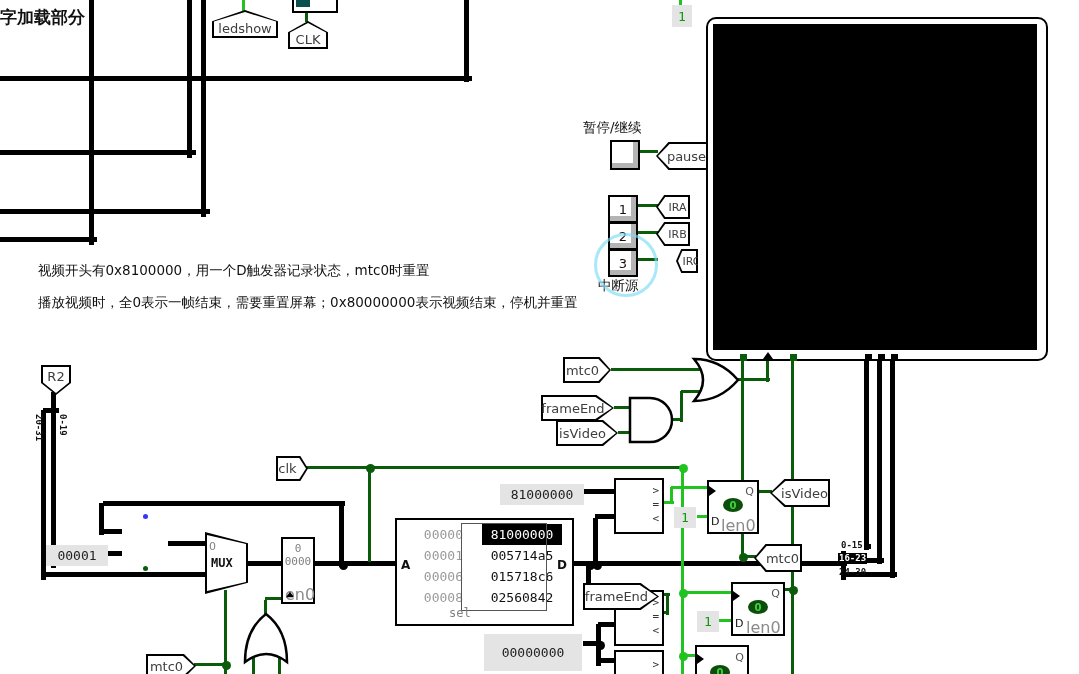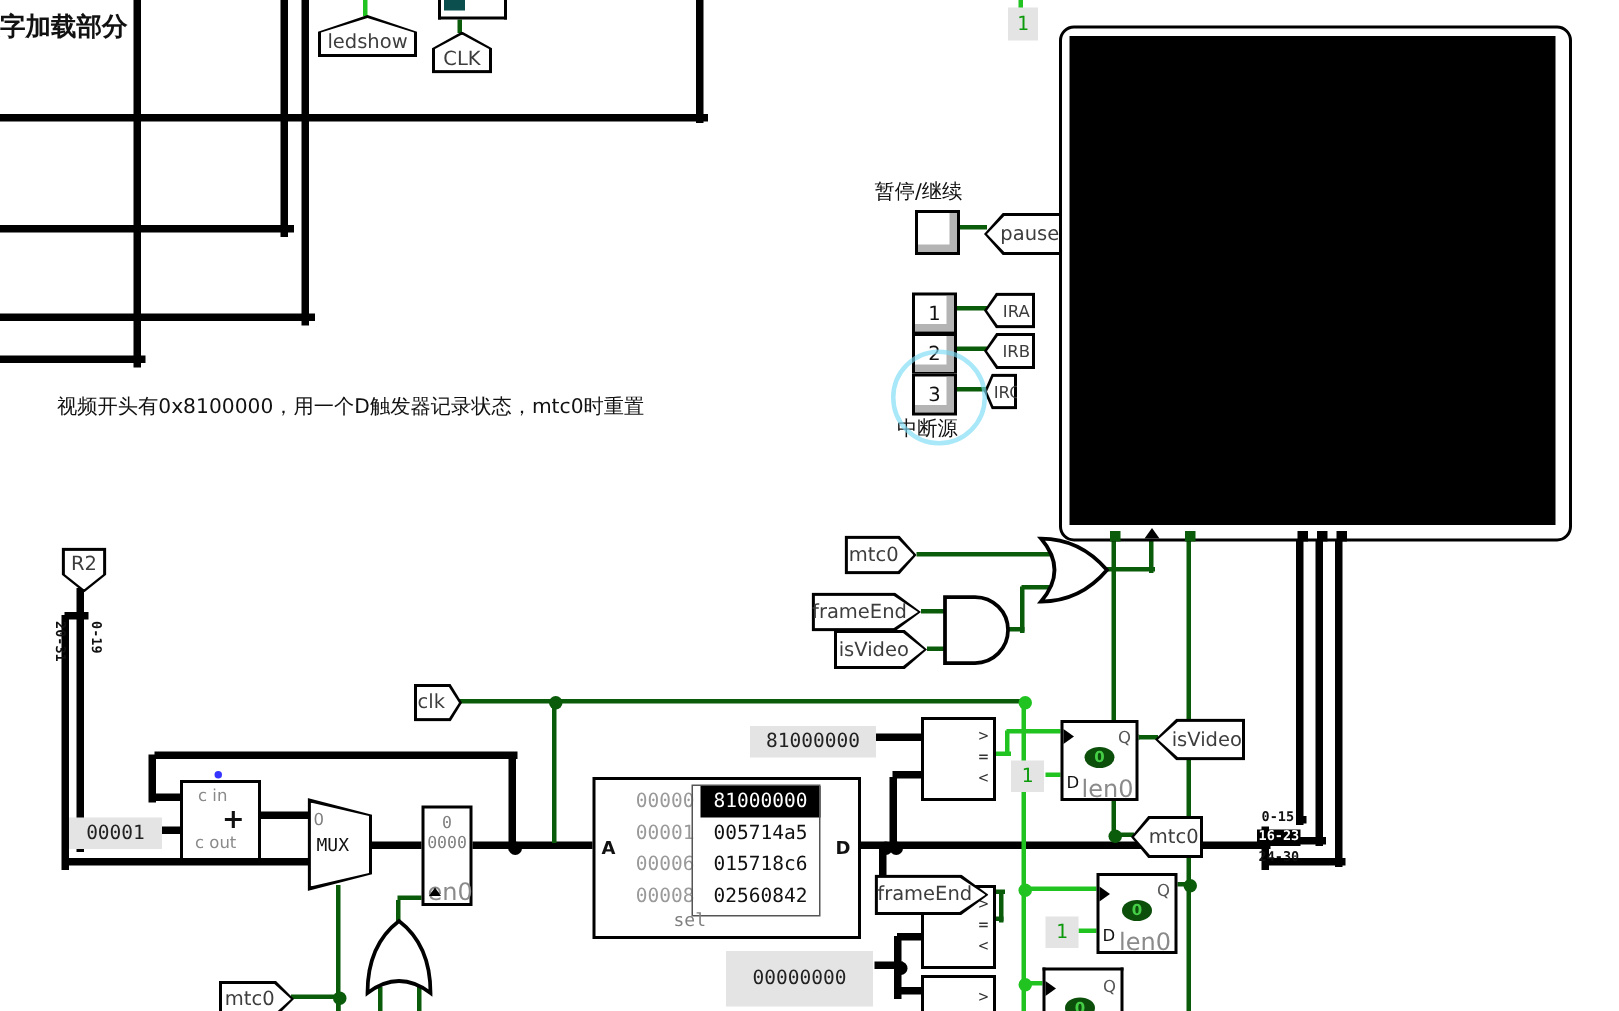--- a/index.html
+++ b/index.html
@@ -27,21 +27,21 @@
   .btn{position:absolute;background:#fff;border:2px solid #000;box-shadow:inset -5px -5px 0 #b4b4b4;
        display:flex;align-items:center;justify-content:center;font-size:13px;cursor:pointer}
   .const{position:absolute;background:#e4e4e4;display:flex;align-items:center;justify-content:center;
          font-family:"DejaVu Sans Mono","Liberation Mono",monospace;font-size:13px;color:#222}
   .green{color:#0d9a0d}
   .gray{color:#808080}
   .mono{font-family:"DejaVu Sans Mono","Liberation Mono",monospace}
   .note{position:absolute;font-size:13.5px;white-space:nowrap}
   .cap{position:absolute;font-size:13.5px;white-space:nowrap}
   .romrow{display:flex;height:21px;line-height:21px;font-size:13px}
-  .romaddr{width:52px;text-align:right;color:#9a9a9a;padding-right:4px}
+  .romaddr{width:52px;text-align:right;color:#9a9a9a;padding-right:19px}
   .romval{width:80px;text-align:center;color:#111}
   .romsel{background:#000;color:#fff}
   .cmark{position:absolute;font-size:11px;color:#333;font-family:"DejaVu Sans Mono",monospace}
   .ffell{position:absolute;width:20px;height:14px;border-radius:50%;background:#0b4f0b;
          color:#46cf46;font-size:10px;font-weight:bold;display:flex;align-items:center;justify-content:center}
   .fflab{position:absolute;font-size:16px;color:#8a8a8a}
   .ffd{position:absolute;font-size:11px;color:#111}
   .ffq{position:absolute;font-size:11px;color:#555}
   .clktri{position:absolute;width:0;height:0;border-top:5px solid transparent;border-bottom:5px solid transparent;border-left:7px solid #000}
   .uptri{position:absolute;width:0;height:0;border-left:5px solid transparent;border-right:5px solid transparent;border-bottom:7px solid #000}
@@ -212,29 +212,30 @@
     <span>3</span>
     </div>
   <div class="tun-o cl pl" style="left:656px;top:195px;width:34px;height:24px">
     <div class="tun-i cl"></div>
       <span class="tun-l" style="font-size:11px">IRA</span>
     </div>
   <div class="tun-o cl pl" style="left:656px;top:222px;width:34px;height:24px">
     <div class="tun-i cl"></div>
       <span class="tun-l" style="font-size:11px">IRB</span>
     </div>
-  <div class="tun-o cl pl" style="left:656px;top:249px;width:22px;height:24px">
+  <div class="tun-o cl pl" style="left:676px;top:249px;width:22px;height:24px">
     <div class="tun-i cl"></div>
       <span class="tun-l" style="font-size:11px">IRC</span>
     </div>
 
   <div class="abs" style="left:594px;top:233px;width:58px;height:58px;border:3px solid rgba(122,220,245,.65);border-radius:50%;z-index:3"></div>
   <div class="cap" style="left:598px;top:277px">中断源</div>
 
   <div class="note" style="left:38px;top:262px">视频开头有0x8100000，用一个D触发器记录状态，mtc0时重置</div>
+  <div class="note" style="left:38px;top:294px">播放视频时，全0表示一帧结束，需要重置屏幕；0x80000000表示视频结束，停机并重置</div>
 
   <div class="tun-o cd pb" style="left:41px;top:365px;width:30px;height:30px">
     <div class="tun-i cd"></div>
       <span class="tun-l">R2</span>
   </div>
   <span class="rot" style="left:44px;top:414px">20-31</span>
   <span class="rot" style="left:68px;top:414px">0-19</span>
 
   <div class="tun-o cr pr" style="left:563px;top:357px;width:48px;height:26px">
     <div class="tun-i cr"></div>
@@ -256,30 +257,25 @@
     </svg>
 
   <div class="tun-o cr pr" style="left:276px;top:456px;width:32px;height:25px">
     <div class="tun-i cr"></div>
       <span class="tun-l">clk</span>
     </div>
 
   <div class="const" style="left:500px;top:484px;width:84px;height:21px">81000000</div>
 
   <div class="const" style="left:46px;top:545px;width:62px;height:21px">00001</div>
-  <div class="box" style="left:120px;top:520px;width:50px;height:50px">
-    <span class="fflab" style="left:10px;top:2px;font-size:11px">c in</span>
-    <span class="abs" style="left:26px;top:14px;font-size:18px;font-weight:bold">+</span>
-    <span class="fflab" style="left:8px;top:33px;font-size:11px">c out</span>
-  </div>
   <div class="abs" style="left:205px;top:532px;width:43px;height:62px">
     <div class="abs" style="left:0;top:0;width:100%;height:100%;background:#000;clip-path:polygon(0 0,100% 18%,100% 82%,0 100%)"></div>
     <div class="abs" style="left:2px;top:3px;width:39px;height:56px;background:#fff;clip-path:polygon(0 0,100% 16%,100% 84%,0 100%)"></div>
     <span class="abs gray" style="left:4px;top:8px;font-size:11px">0</span>
-    <span class="abs" style="left:6px;top:24px;font-size:12px;font-weight:normal;font-family:'DejaVu Sans Mono',monospace">MUX</span>
+    <span class="abs" style="left:6px;top:24px;font-size:12px;font-weight:bold;font-family:'DejaVu Sans Mono',monospace">MUX</span>
   </div>
   <div class="box" style="left:281px;top:537px;width:30px;height:63px">
     <div class="abs gray mono" style="left:0;top:3px;width:100%;text-align:center;font-size:11px">0</div>
     <div class="abs gray mono" style="left:0;top:16px;width:100%;text-align:center;font-size:11px">0000</div>
     <span class="fflab" style="left:2px;top:46px">en0</span>
     <div class="uptri" style="left:2px;top:52px;transform:scale(.8)"></div>
   </div>
 
   <div class="box" style="left:395px;top:518px;width:175px;height:104px">
     <span class="abs" style="left:4px;top:38px;font-size:12px;font-weight:bold">A</span>

